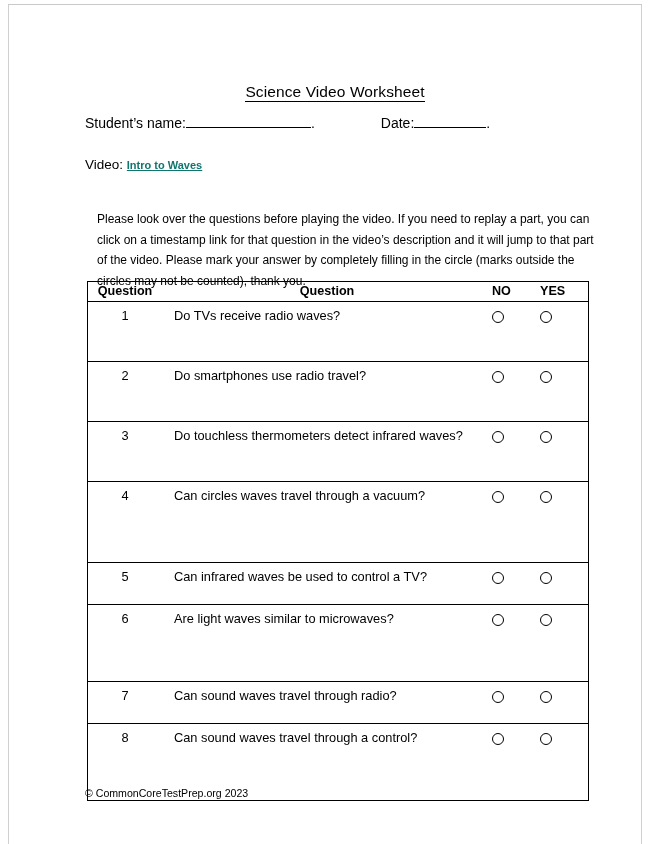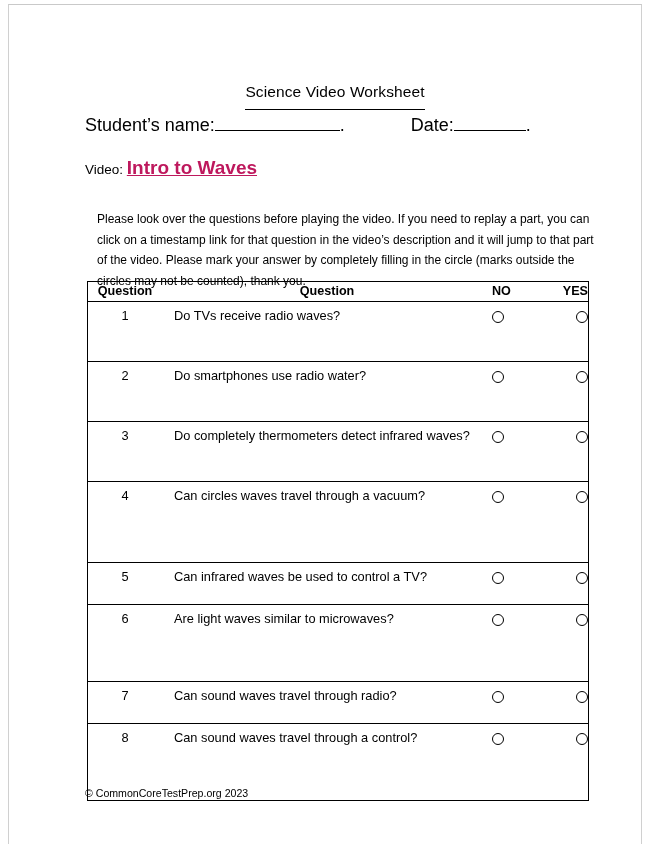--- a/index.html
+++ b/index.html
@@ -45,51 +45,51 @@
     font-size: 15.5px;
     font-weight: normal;
     letter-spacing: .1px;
     position: absolute;
     left: 0;
     top: 78px;
     width: 512px;
   }
   .title span {
     border-bottom: 1.2px solid #000;
-    padding-bottom: 9px;
+    padding-bottom: 1px;
   }
 
   
   .namedate {
     position: absolute;
     left: 6px;
     top: 110px;
-    font-size: 18px;
+    font-size: 14px;
     white-space: nowrap;
   }
   .fill {
     display: inline-block;
     border-bottom: 1.2px solid #000;
     vertical-align: baseline;
   }
   .fill.name { width: 125px; }
   .fill.date { width: 72px; }
   .gap { display: inline-block; width: 66px; }
 
   
   .videoline {
     position: absolute;
     left: 6px;
     top: 152px;
     font-size: 13.5px;
   }
   .videolink {
-    color: #be185d;
+    color: #0f766e;
     font-weight: bold;
-    font-size: 19px;
+    font-size: 11px;
     cursor: pointer;
   }
 
   
   .instructions {
     position: absolute;
     left: 18px;
     top: 192px;
     width: 506px;
     font-size: 12px;
@@ -125,21 +125,21 @@
   .qtable {
     border-left: 1.6px solid #000;
     border-right: 1.6px solid #000;
     border-top: 1.6px solid #000;
     box-sizing: content-box;
   }
 
   .col-num   { width: 74px; text-align: center; }
   .col-q     { width: 330px; text-align: left; }
   .col-no    { width: 48px; text-align: left; }
-  .col-yes   { width: 48px; text-align: right; }
+  .col-yes   { width: 48px; text-align: left; }
 
   th.col-q { text-align: center; }
 
   td.col-num {
     font-size: 12.8px;
     padding-top: 6px !important;
   }
   td.col-q {
     font-size: 12.8px;
     padding-top: 6px !important;
@@ -197,27 +197,27 @@
       </thead>
       <tbody id="qbody">
           <tr>
             <td class="col-num" style="height: 53px;">1</td>
             <td class="col-q">Do TVs receive radio waves?</td>
             <td class="col-no"><span class="bubble"></span></td>
             <td class="col-yes"><span class="bubble"></span></td>
           </tr>
           <tr>
             <td class="col-num" style="height: 53px;">2</td>
-            <td class="col-q">Do smartphones use radio water?</td>
+            <td class="col-q">Do smartphones use radio travel?</td>
             <td class="col-no"><span class="bubble"></span></td>
             <td class="col-yes"><span class="bubble"></span></td>
           </tr>
           <tr>
             <td class="col-num" style="height: 53px;">3</td>
-            <td class="col-q">Do completely thermometers detect infrared waves?</td>
+            <td class="col-q">Do touchless thermometers detect infrared waves?</td>
             <td class="col-no"><span class="bubble"></span></td>
             <td class="col-yes"><span class="bubble"></span></td>
           </tr>
           <tr>
             <td class="col-num" style="height: 74px;">4</td>
             <td class="col-q">Can circles waves travel through a vacuum?</td>
             <td class="col-no"><span class="bubble"></span></td>
             <td class="col-yes"><span class="bubble"></span></td>
           </tr>
           <tr>

